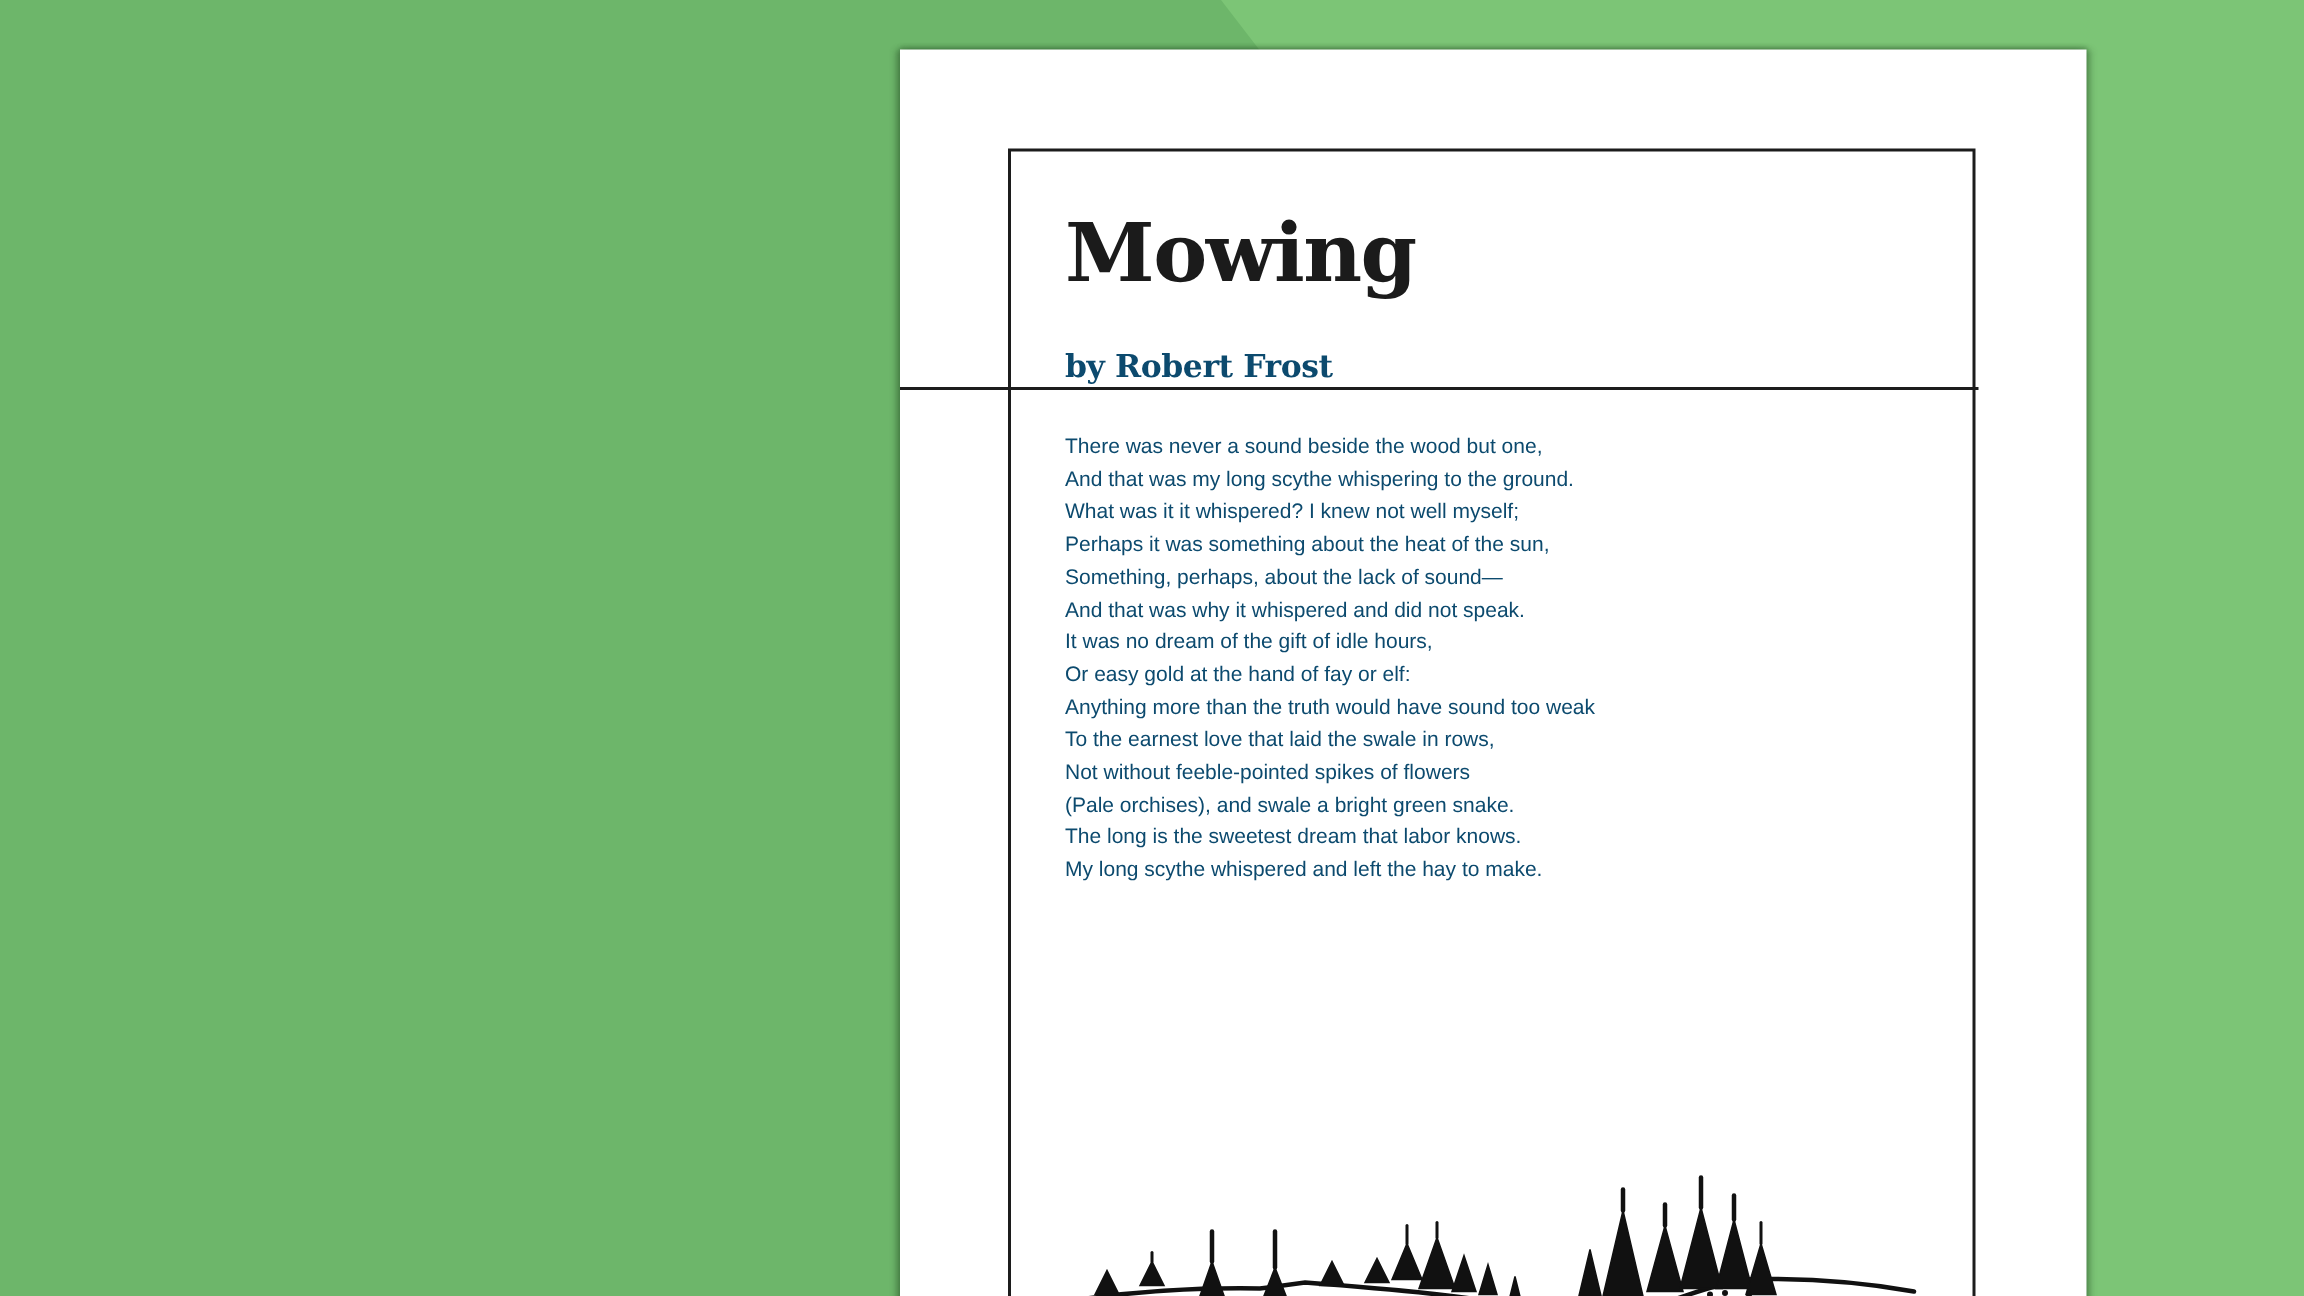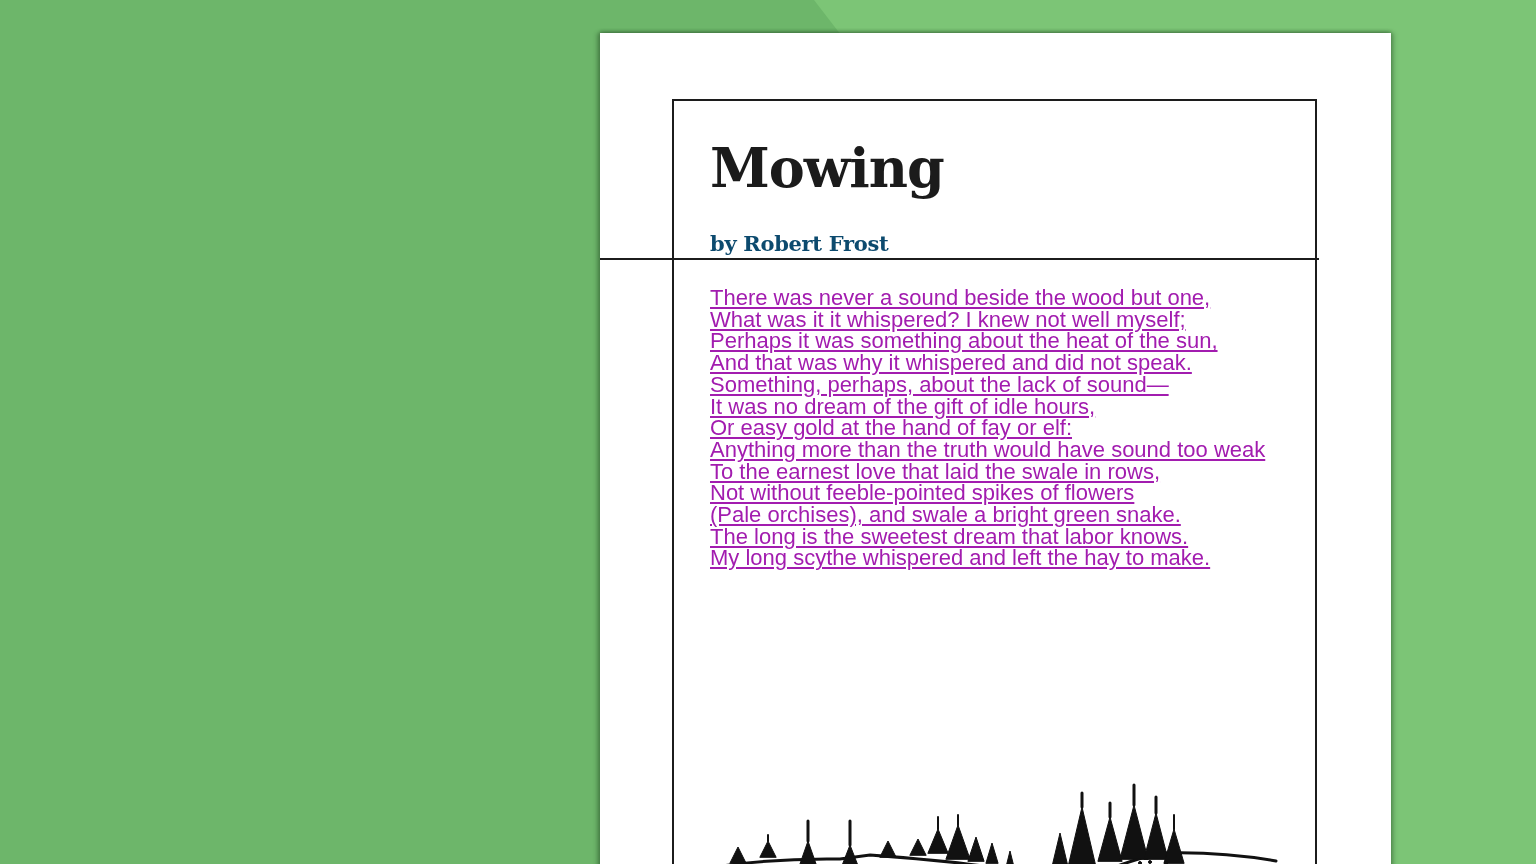--- a/index.html
+++ b/index.html
@@ -35,22 +35,22 @@
       font-family: "DejaVu Serif", serif; font-weight: bold;
       font-size: 54px; letter-spacing: -1px; color: #1b1b1b; line-height: 1;
     }
     .byline {
       position: absolute; left: 110px; top: 168px;
       font-family: "DejaVu Serif", serif; font-weight: bold;
       font-size: 21px; color: #0c4a6e; line-height: 1; letter-spacing: -0.3px; margin-top: 32px;
     }
     .poem {
       position: absolute; left: 110px; top: 254px;
-      font-family: "Liberation Sans", sans-serif; font-size: 22px;
-      line-height: 21.7px; color: #a21caf; text-decoration: underline;
+      font-family: "Liberation Sans", sans-serif; font-size: 14px;
+      line-height: 21.7px; color: #0c4a6e;
     }
     .poem div { white-space: nowrap; }
     .illustration {
       position: absolute; left: 120px; top: 730px; width: 560px; height: 110px;
     }
   </style>
 </head>
 <body>
 
 <div class="bg-light"></div>
@@ -58,24 +58,25 @@
 
 <div class="paper">
   <div class="frame"></div>
   <div class="rule"></div>
 
   <div class="title">Mowing</div>
   <div class="byline">by Robert Frost</div>
 
   <div class="poem">
     <div>There was never a sound beside the wood but one,</div>
+    <div>And that was my long scythe whispering to the ground.</div>
     <div>What was it it whispered? I knew not well myself;</div>
     <div>Perhaps it was something about the heat of the sun,</div>
+    <div>Something, perhaps, about the lack of sound—</div>
     <div>And that was why it whispered and did not speak.</div>
-    <div>Something, perhaps, about the lack of sound—</div>
     <div>It was no dream of the gift of idle hours,</div>
     <div>Or easy gold at the hand of fay or elf:</div>
     <div>Anything more than the truth would have sound too weak</div>
     <div>To the earnest love that laid the swale in rows,</div>
     <div>Not without feeble-pointed spikes of flowers</div>
     <div>(Pale orchises), and swale a bright green snake.</div>
     <div>The long is the sweetest dream that labor knows.</div>
     <div>My long scythe whispered and left the hay to make.</div>
   </div>
 

